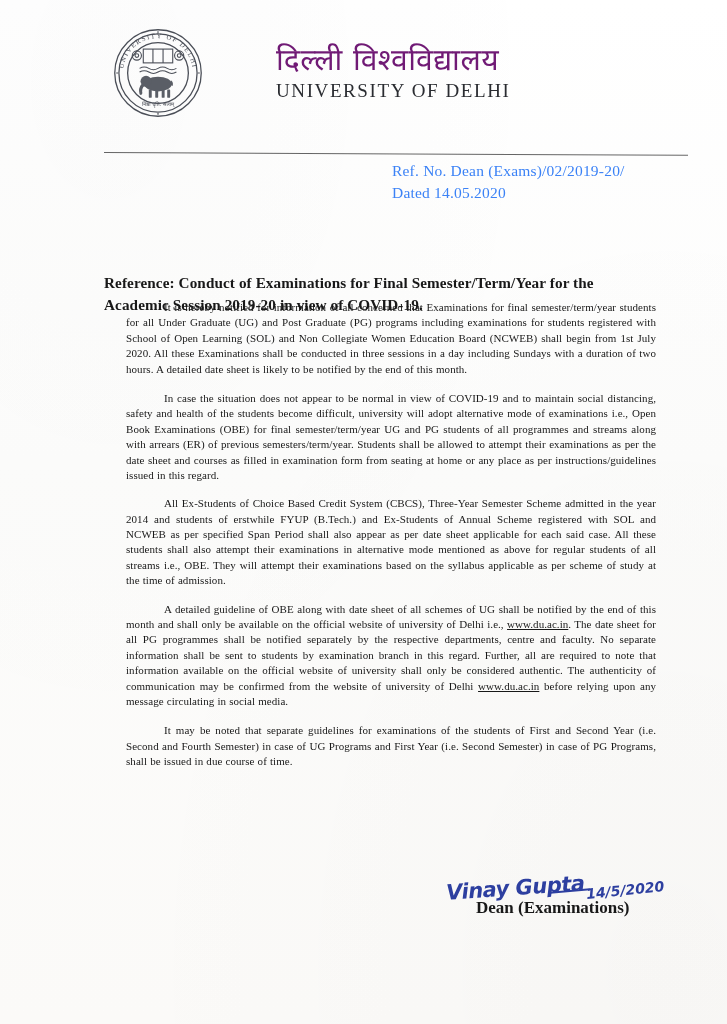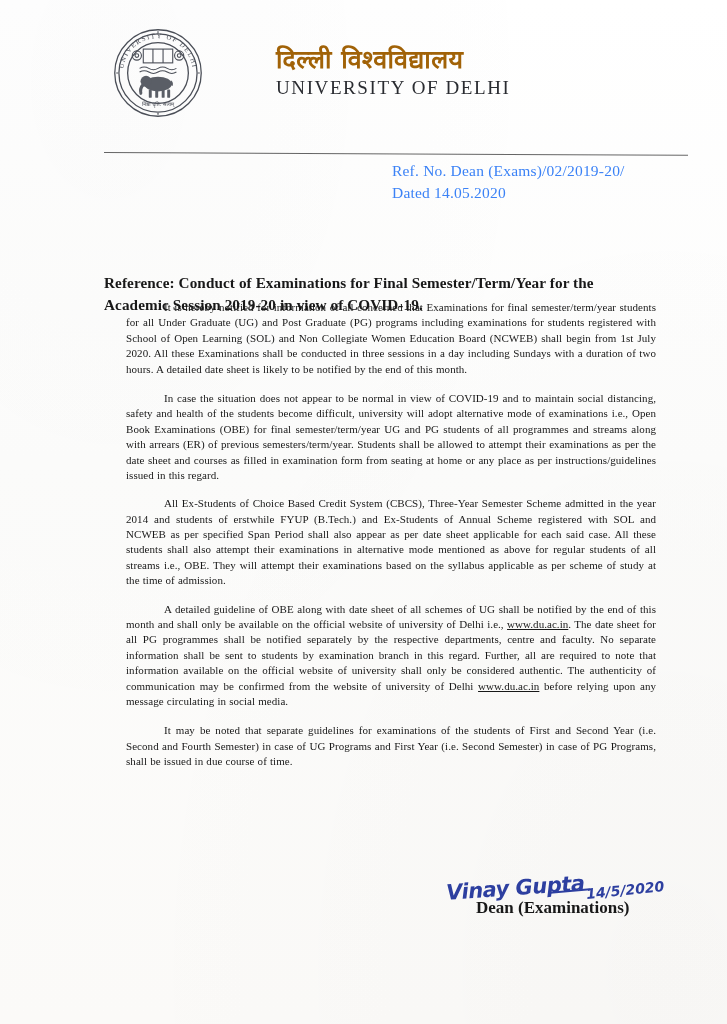--- a/index.html
+++ b/index.html
@@ -43,24 +43,24 @@
     height: 92px;
     flex: 0 0 92px;
   }
   .emblem svg { display: block; width: 92px; height: 92px; }
   .univ-names {
     margin-left: 72px;
     line-height: 1.15;
   }
   .univ-hindi {
     font-family: "DejaVu Sans", sans-serif;
-    font-size: 25px;
-    font-weight: 700;
+    font-size: 30px;
+    font-weight: 400;
     letter-spacing: 0.5px;
-    color: #a16207;
+    color: #701a75;
   }
   .univ-english {
     font-size: 19px;
     letter-spacing: 1.6px;
     color: #2a2c31;
     margin-top: 3px;
   }
 
   
   .hrule {

